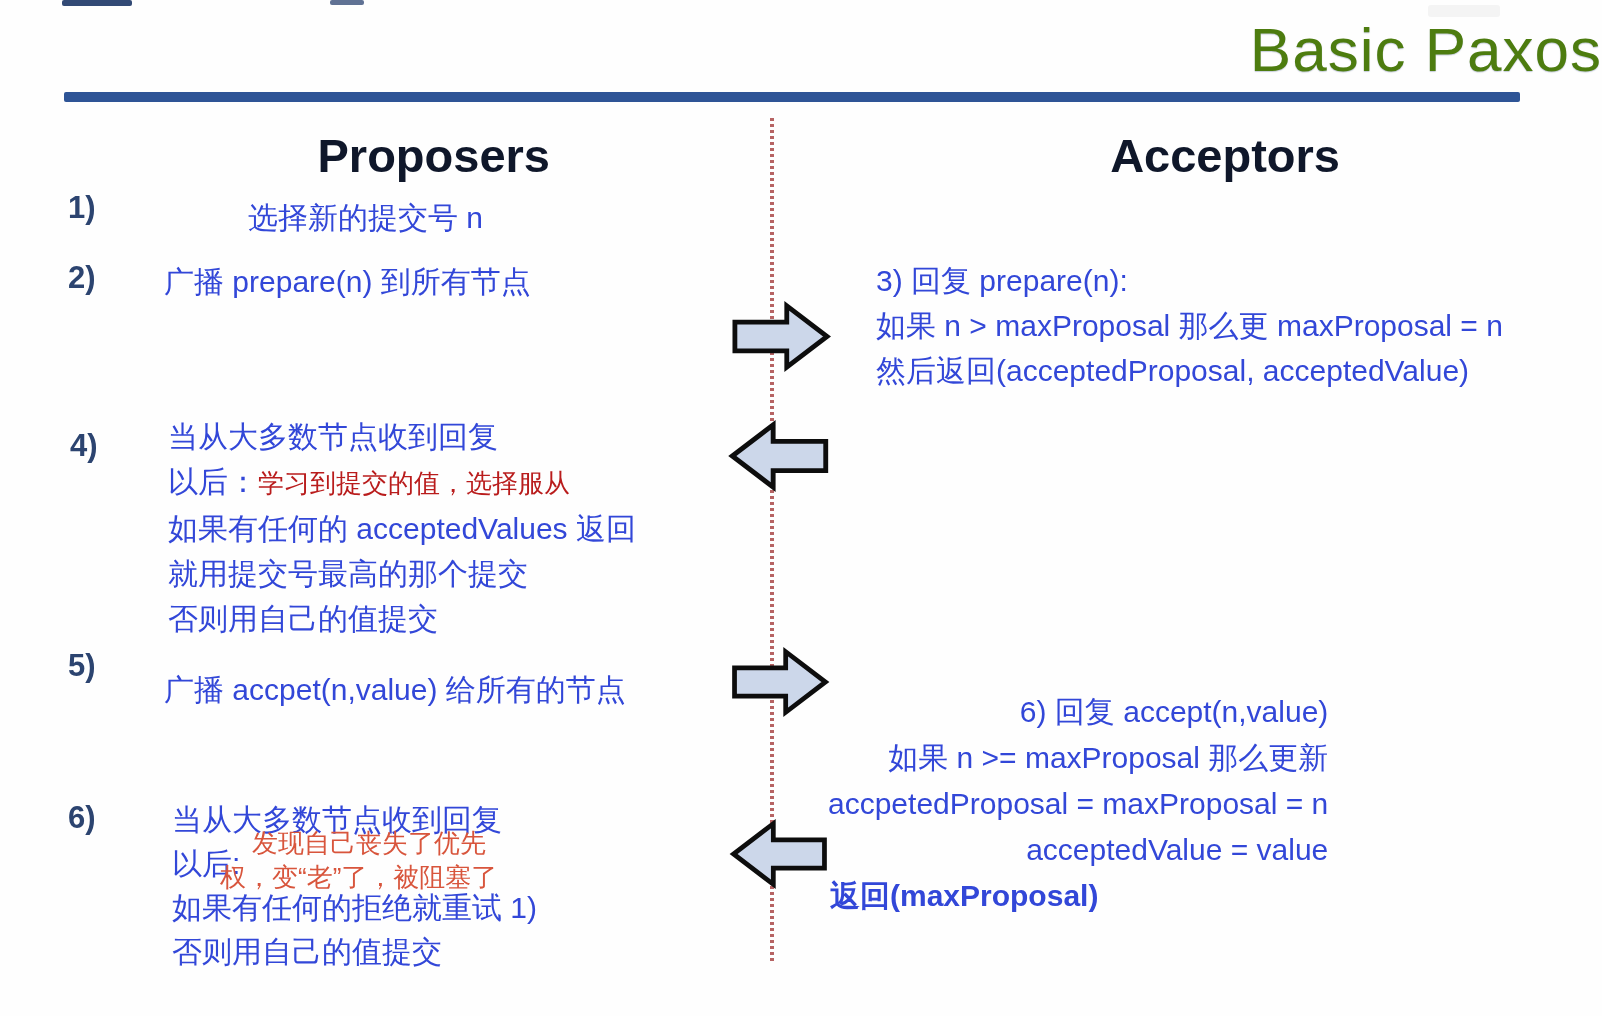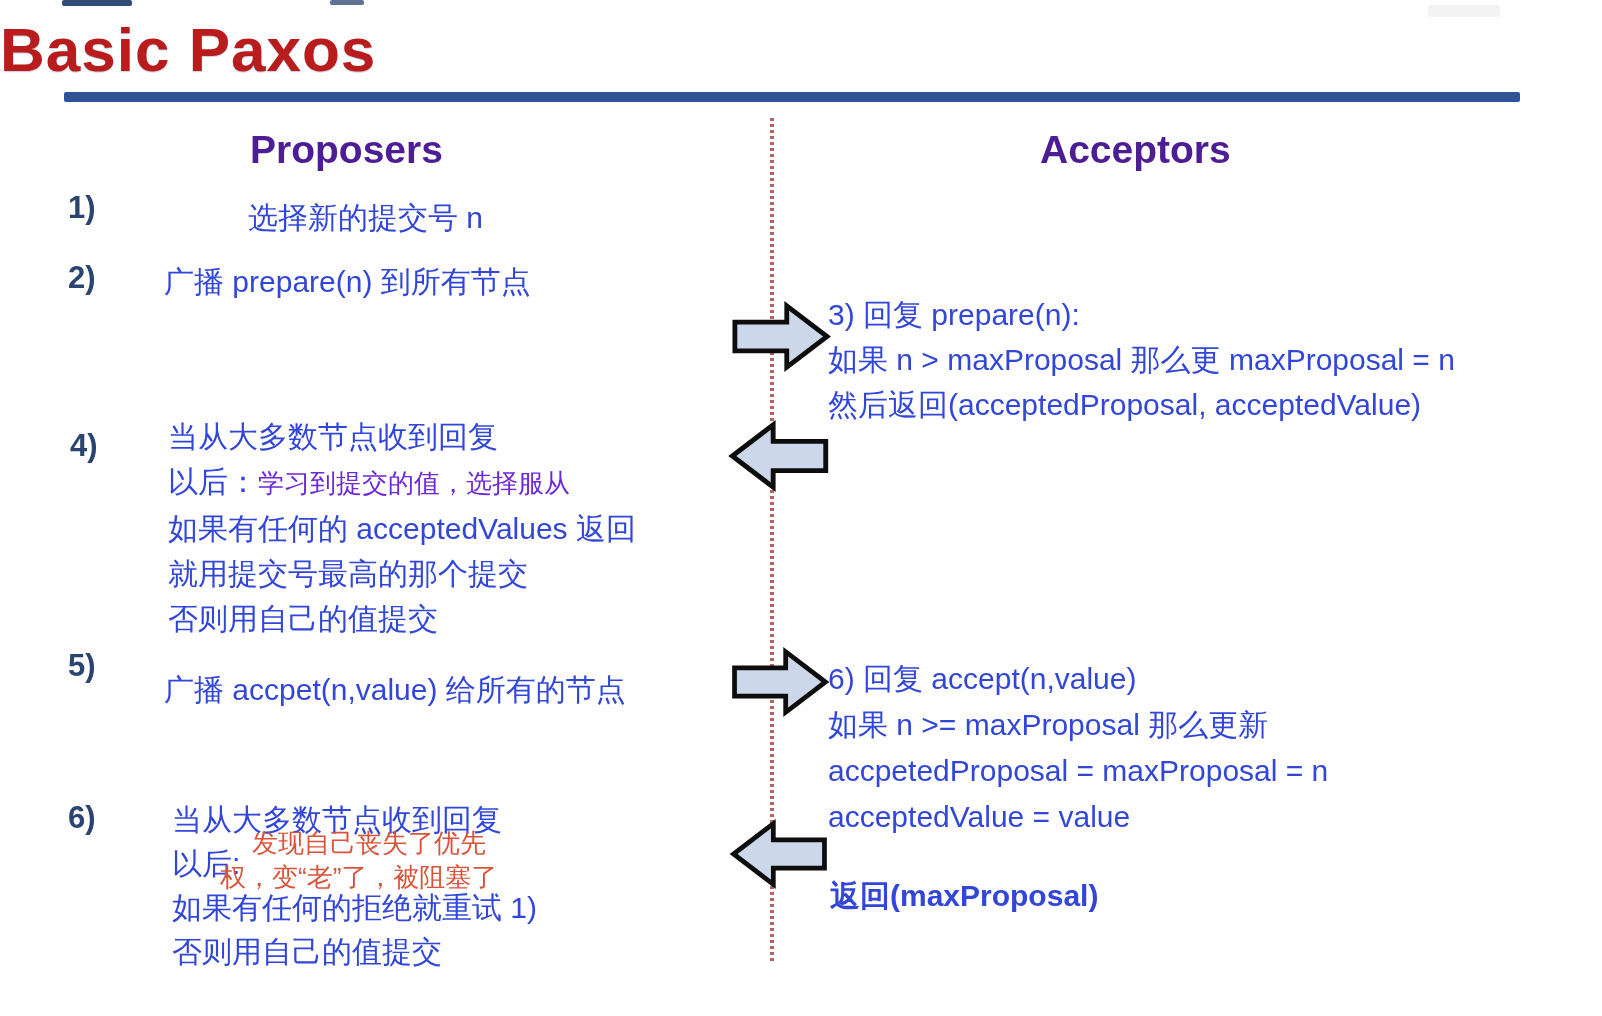--- a/index.html
+++ b/index.html
@@ -7,43 +7,43 @@
     position:relative; width:1602px; height:1016px;
     background:#fefefe; overflow:hidden;
     font-family:"Liberation Sans", sans-serif;
   }
   .abs { position:absolute; }
 
   .artifact { background:#1c3666; border-radius:2px; }
   .artifact-light { background:#ececec; border-radius:3px; }
 
   .title {
-    left:0; right:0; top:14px; text-align:left;
-    font-size:62px; font-weight:700; color:#b91c1c; letter-spacing:1px;
+    left:0; right:0; top:14px; text-align:right;
+    font-size:62px; font-weight:400; color:#4d7c0f; letter-spacing:1px;
     text-shadow:0 1px 1px rgba(31,60,115,.25);
   }
   .rule { background:#2e5496; border-radius:2px; }
 
   .colhead {
-    font-size:39px; font-weight:bold; color:#4c1d95; text-align:left;
+    font-size:47px; font-weight:bold; color:#0f172a; text-align:right;
   }
 
   .divider {
     width:4px;
     background-image:repeating-linear-gradient(to bottom,
       #aa4848 0px, #aa4848 3px, rgba(170,72,72,0) 3px, rgba(170,72,72,0) 6px);
     opacity:.85;
   }
 
   .num { font-size:31px; font-weight:600; color:#2c4470; }
   .blue { font-size:30px; color:#3247d8; }
   .block { line-height:45px; white-space:nowrap; }
   .block-lh44 { line-height:44px; white-space:nowrap; }
   .block-lh46 { line-height:46px; white-space:nowrap; }
-  .red { color:#6d28d9; font-size:26px; }
+  .red { color:#b91c1c; font-size:26px; }
   .red-overlay { position:absolute; color:#d8553c; font-size:26px; white-space:nowrap; z-index:3; }
 
   .arrow-svg { display:block; }
 </style>
 </head>
 <body>
 
 <div class="slide">
 
   <div class="abs artifact" style="left:62px; top:0; width:70px; height:6px; opacity:.9;"></div>
@@ -63,21 +63,21 @@
 
   <div class="abs num" style="left:68px; top:260px;">2)</div>
   <div class="abs blue" style="left:164px; top:262px;">广播 prepare(n) 到所有节点</div>
 
   <div class="abs" style="left:731px; top:300px;">
     <svg class="arrow-svg" width="100" height="73" viewBox="0 0 104 76">
       <polygon points="4,23 58,23 58,6 100,38 58,70 58,53 4,53" fill="#ccd7ea" stroke="#0d0d0d" stroke-width="5" stroke-linejoin="miter"></polygon>
     </svg>
   </div>
 
-  <div class="abs blue block" style="left:828px; top:258px;margin-top:34px;">
+  <div class="abs blue block" style="left:876px; top:258px;">
     <div>3) 回复 prepare(n):</div>
     <div>如果 n &gt; maxProposal 那么更 maxProposal = n</div>
     <div>然后返回(acceptedProposal, acceptedValue)</div>
   </div>
 
   <div class="abs num" style="left:70px; top:428px;">4)</div>
   <div class="abs blue block" style="left:168px; top:414px;">
     <div>当从大多数节点收到回复</div>
     <div><span>以后：</span><span class="red">学习到提交的值，选择服从</span></div>
     <div>如果有任何的 acceptedValues 返回</div>
@@ -93,21 +93,21 @@
 
   <div class="abs num" style="left:68px; top:648px;">5)</div>
   <div class="abs blue" style="left:164px; top:670px;">广播 accpet(n,value) 给所有的节点</div>
 
   <div class="abs" style="left:730px; top:646px;">
     <svg class="arrow-svg" width="100" height="72" viewBox="0 0 104 76">
       <polygon points="4,23 58,23 58,6 100,38 58,70 58,53 4,53" fill="#ccd7ea" stroke="#0d0d0d" stroke-width="5" stroke-linejoin="miter"></polygon>
     </svg>
   </div>
 
-  <div class="abs blue block-lh46" style="left:828px; top:656px;">
+  <div class="abs blue block-lh46" style="left:828px; top:689px;text-align:right;">
     <div>6) 回复 accept(n,value)</div>
     <div>如果 n &gt;= maxProposal 那么更新</div>
     <div>accpetedProposal = maxProposal = n</div>
     <div>acceptedValue = value</div>
   </div>
   <div class="abs blue" style="left:830px; top:876px;font-weight:bold;">返回(maxProposal)</div>
 
   <div class="abs num" style="left:68px; top:800px;">6)</div>
   <div class="abs blue block-lh44" style="left:172px; top:798px;">
     <div>当从大多数节点收到回复</div>

